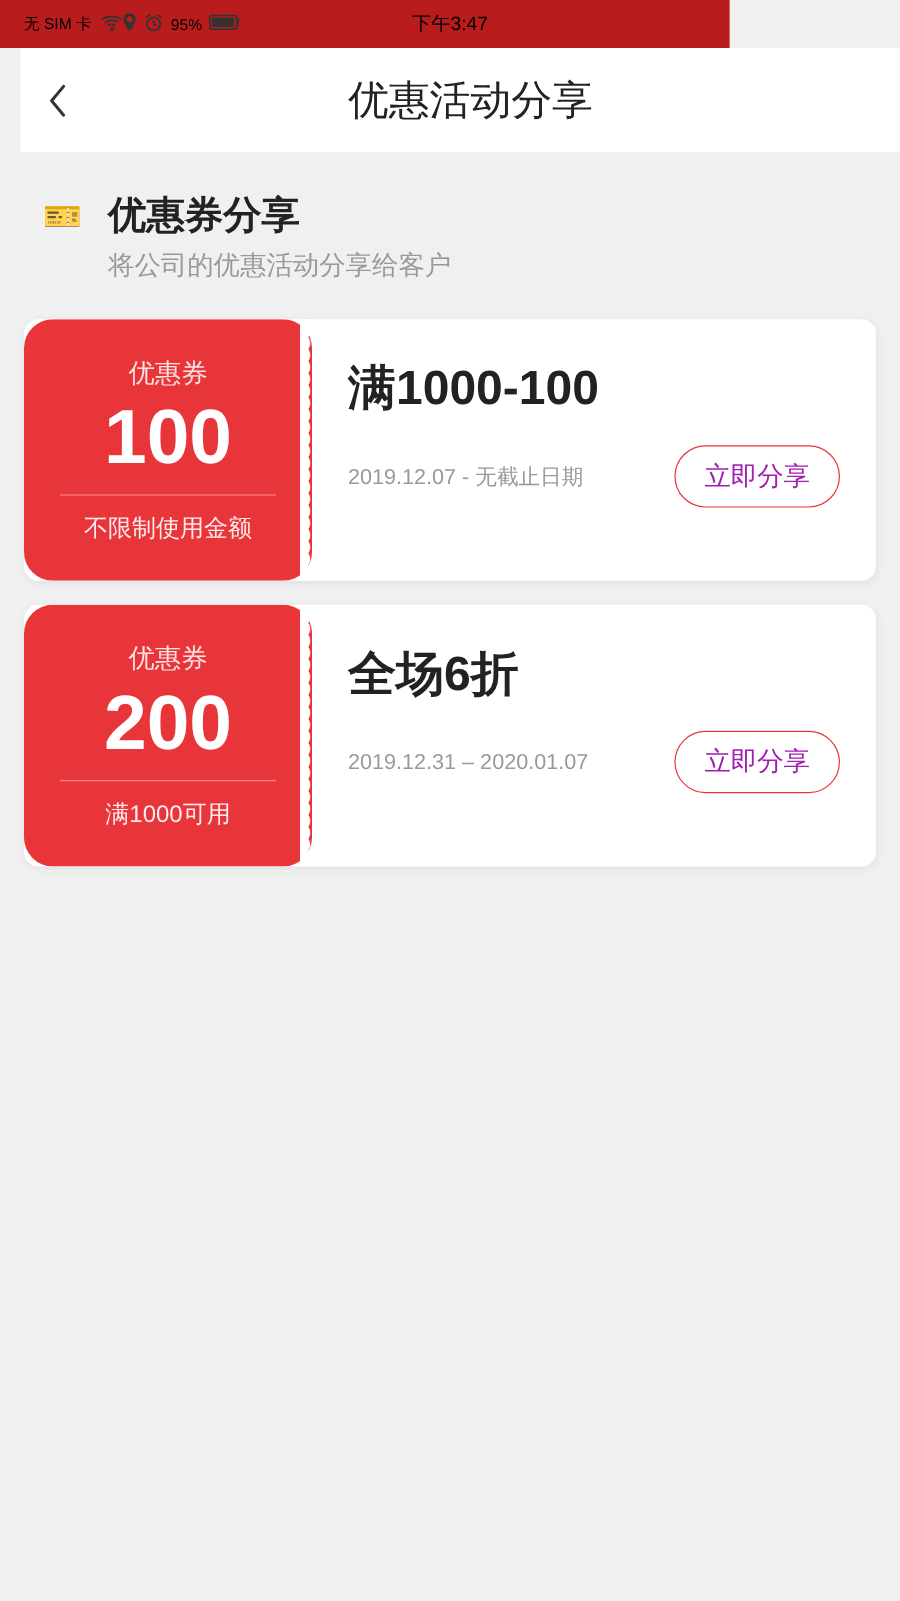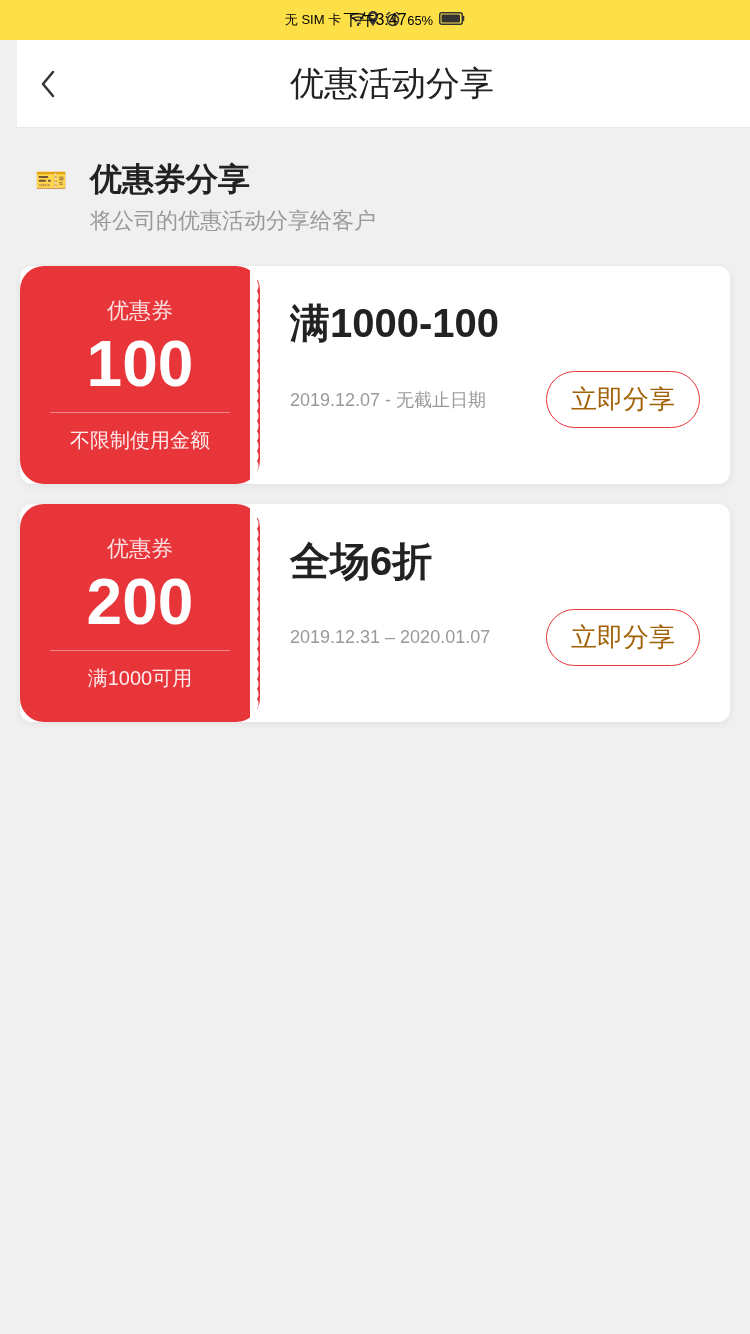--- a/index.html
+++ b/index.html
@@ -8,26 +8,26 @@
     body {
       width: 750px;
       min-height: 1334px;
       background: #f0f0f0;
       font-family: -apple-system, "PingFang SC", "Helvetica Neue", sans-serif;
       overflow-x: hidden;
     }
 
     
     .status-bar {
-      width: 750px;
+      width: 608px;
       height: 40px;
-      background: #fde047;
-      display: flex;
-      align-items: center;
-      justify-content: center;
+      background: #b91c1c;
+      display: flex;
+      align-items: center;
+      justify-content: flex-start;
       padding: 0 20px;
       font-size: 14px;
       font-weight: 500;
     }
 
     .status-left {
       display: flex;
       align-items: center;
       gap: 8px;
       font-size: 13px;
@@ -211,25 +211,25 @@
     }
 
     .coupon-date {
       font-size: 18px;
       color: #999;
       flex: 1;
     }
 
     .share-btn {
       border: 1.5px solid #e8353a;
-      color: #a16207;
+      color: #a21caf;
       background: #fff;
       border-radius: 30px;
       padding: 10px 24px;
-      font-size: 26px;
+      font-size: 22px;
       cursor: pointer;
       white-space: nowrap;
       flex-shrink: 0;
     }
 
     
     .empty-space {
       background: #f0f0f0;
       flex: 1;
       min-height: 600px;
@@ -262,21 +262,21 @@
     </span>
 
     <span>
       <svg width="16" height="16" viewBox="0 0 16 16" fill="#333">
         <circle cx="8" cy="9" r="5.5" stroke="#333" stroke-width="1.5" fill="none"></circle>
         <path d="M8 6.5V9l2 1" stroke="#333" stroke-width="1.5" stroke-linecap="round" fill="none"></path>
         <path d="M2 3.5L4.5 1.5" stroke="#333" stroke-width="1.5" stroke-linecap="round"></path>
         <path d="M14 3.5L11.5 1.5" stroke="#333" stroke-width="1.5" stroke-linecap="round"></path>
       </svg>
     </span>
-    <span>65%</span>
+    <span>95%</span>
     <span>
       <svg width="26" height="13" viewBox="0 0 26 13" fill="none">
         <rect x="0.75" y="0.75" width="22.5" height="11.5" rx="2" stroke="#333" stroke-width="1.5"></rect>
         <rect x="2.5" y="2.5" width="18.5" height="8" rx="1" fill="#333"></rect>
         <path d="M24.5 4.5V8.5" stroke="#333" stroke-width="1.5" stroke-linecap="round"></path>
       </svg>
     </span>
   </div>
 </div>
 

